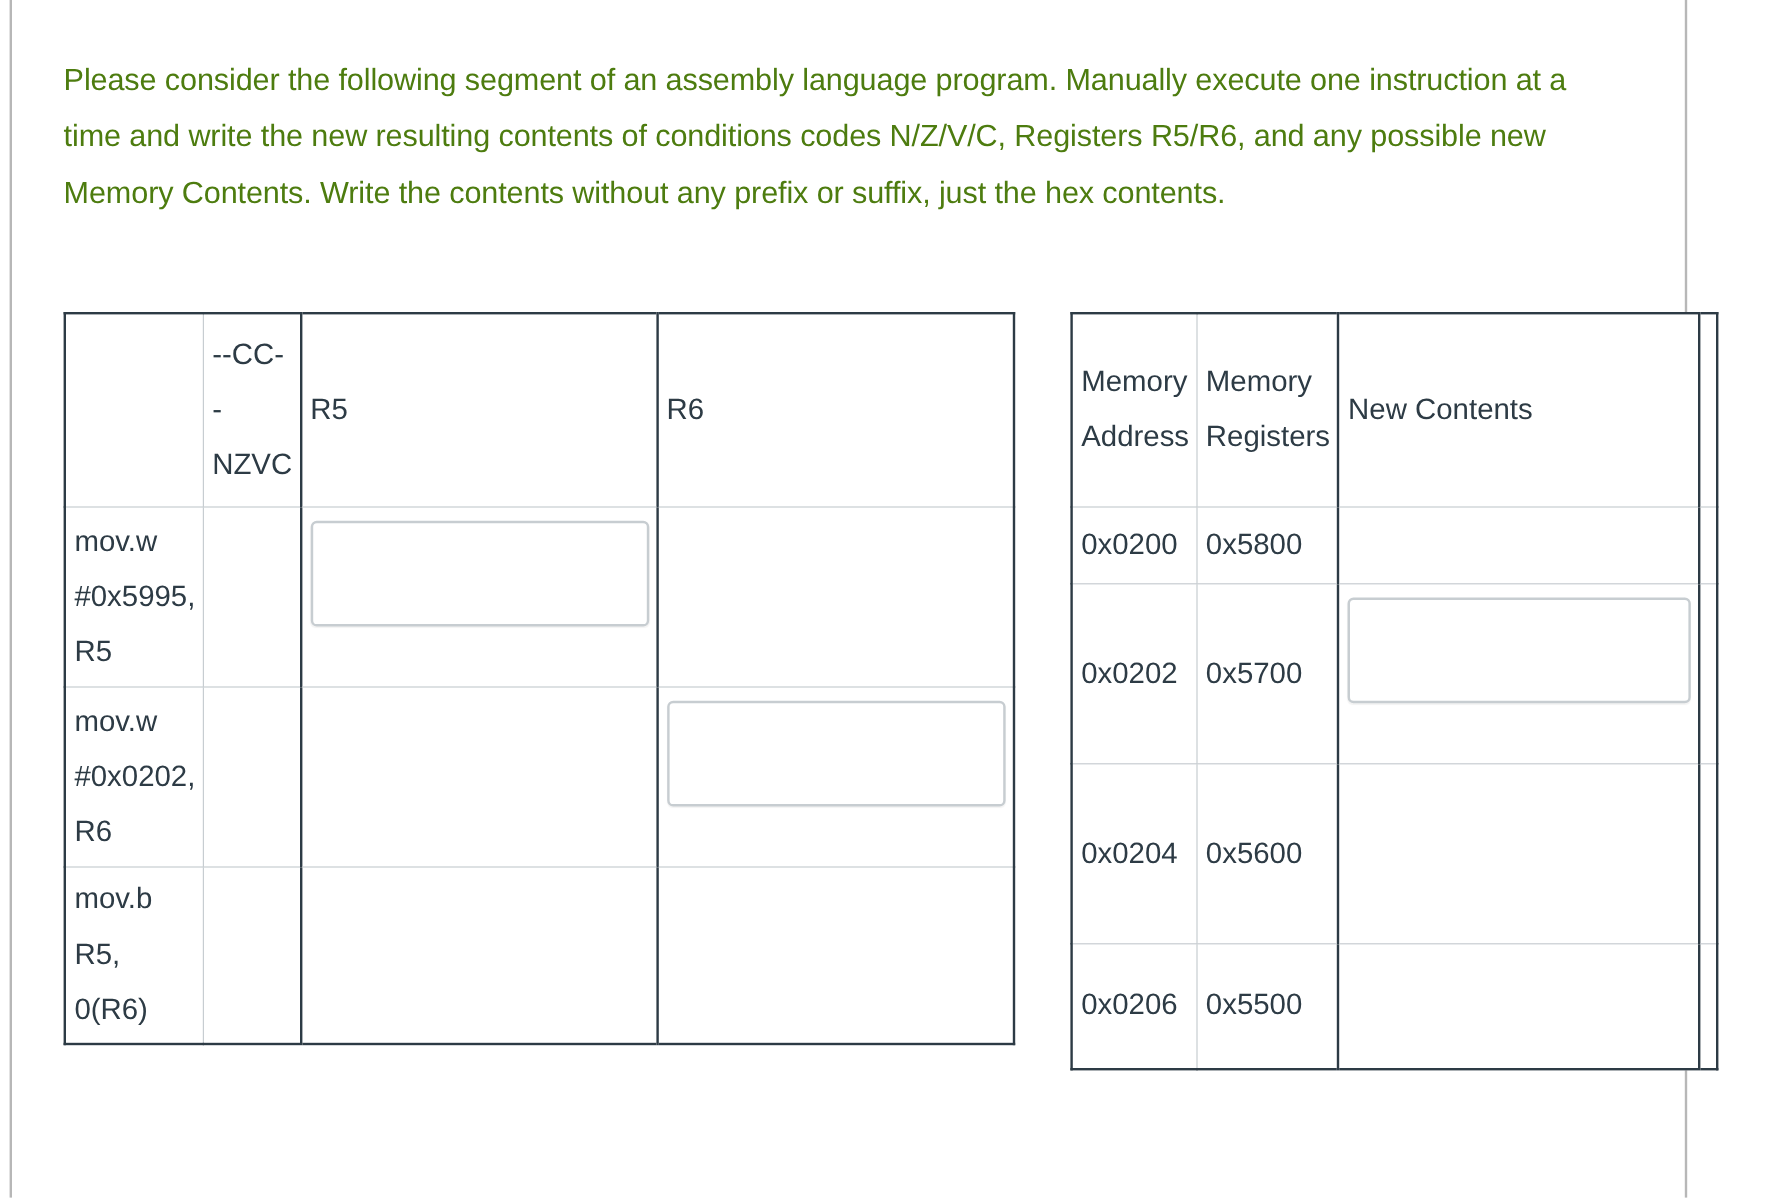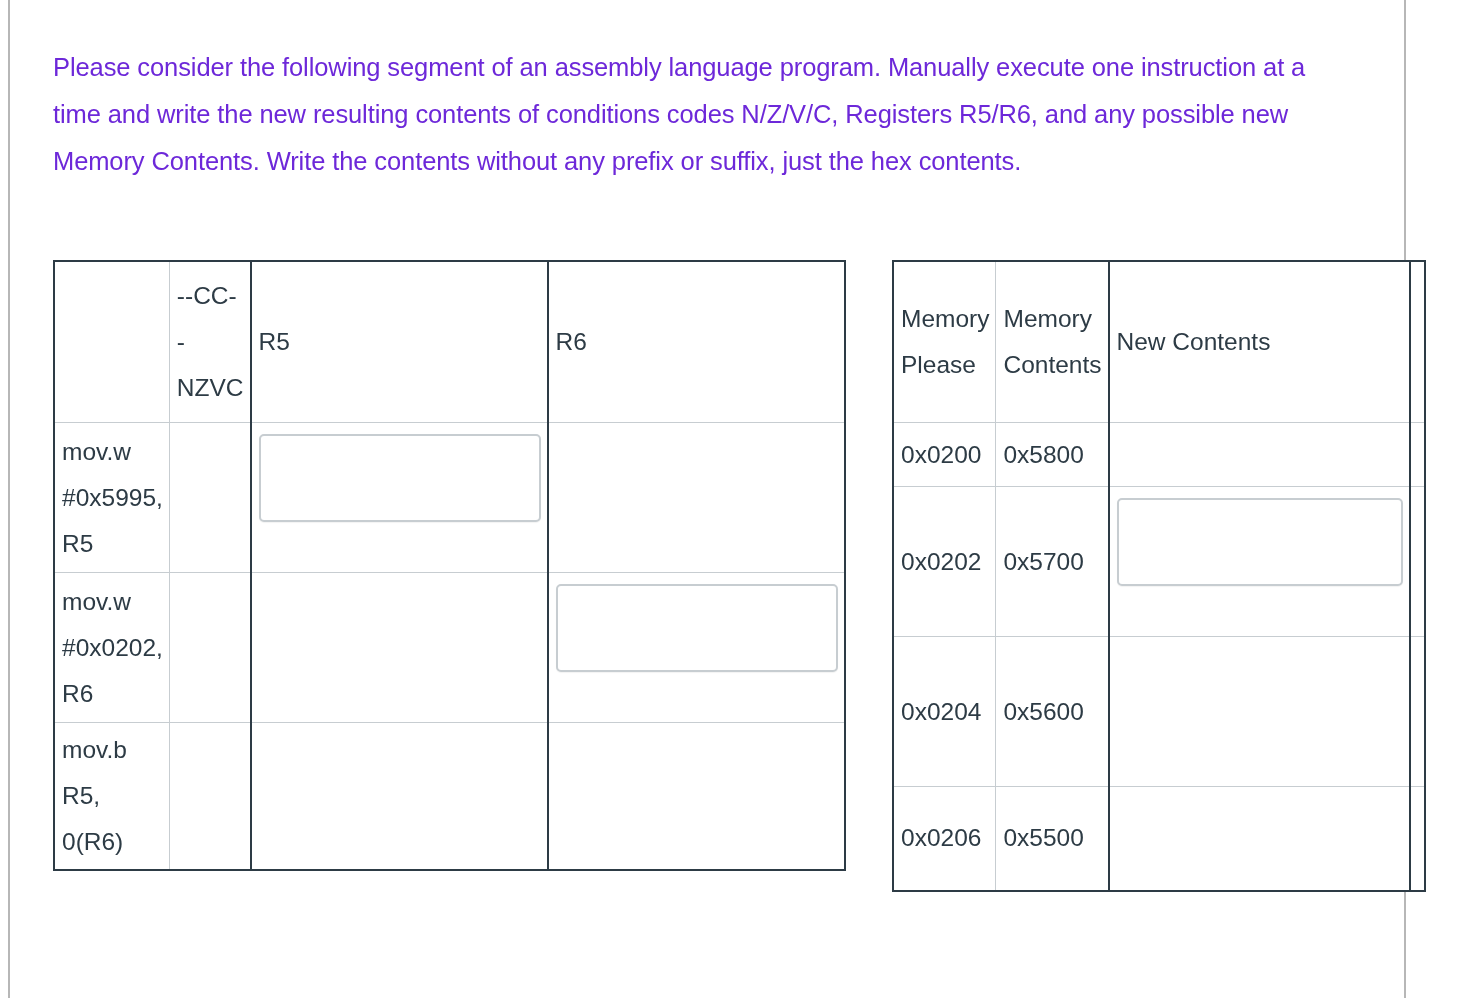--- a/index.html
+++ b/index.html
@@ -30,21 +30,21 @@
     background: #b7b7b7;
   }
 
   .prompt {
     position: absolute;
     left: 53px;
     top: 44px;
     width: 1300px;
     font-size: 25.5px;
     line-height: 47px;
-    color: #6d28d9;
+    color: #4d7c0f;
     letter-spacing: -0.1px;
   }
 
   
   .tables-wrap {
     position: absolute;
     left: 53px;
     top: 260px;
     height: 622px;
   }
@@ -154,25 +154,25 @@
         <td class="sep-dark"></td>
       </tr>
     </tbody>
   </table>
 
   <table class="grid right">
     <tbody>
       <tr class="h-row">
         <td class="mem-head" style="width:120px">
           <span>Memory</span><br>
-          <span>Please</span>
+          <span>Address</span>
         </td>
         <td class="mem-head" style="width:128px">
           <span>Memory</span><br>
-          <span>Contents</span>
+          <span>Registers</span>
         </td>
         <td class="sep-dark" style="width:244px">New Contents</td>
         <td class="sep-dark" style="width:40px"></td>
       </tr>
 
       <tr style="height:64px">
         <td class="nowrap">0x0200</td>
         <td class="nowrap">0x5800</td>
         <td class="sep-dark"></td>
         <td class="sep-dark"></td>

